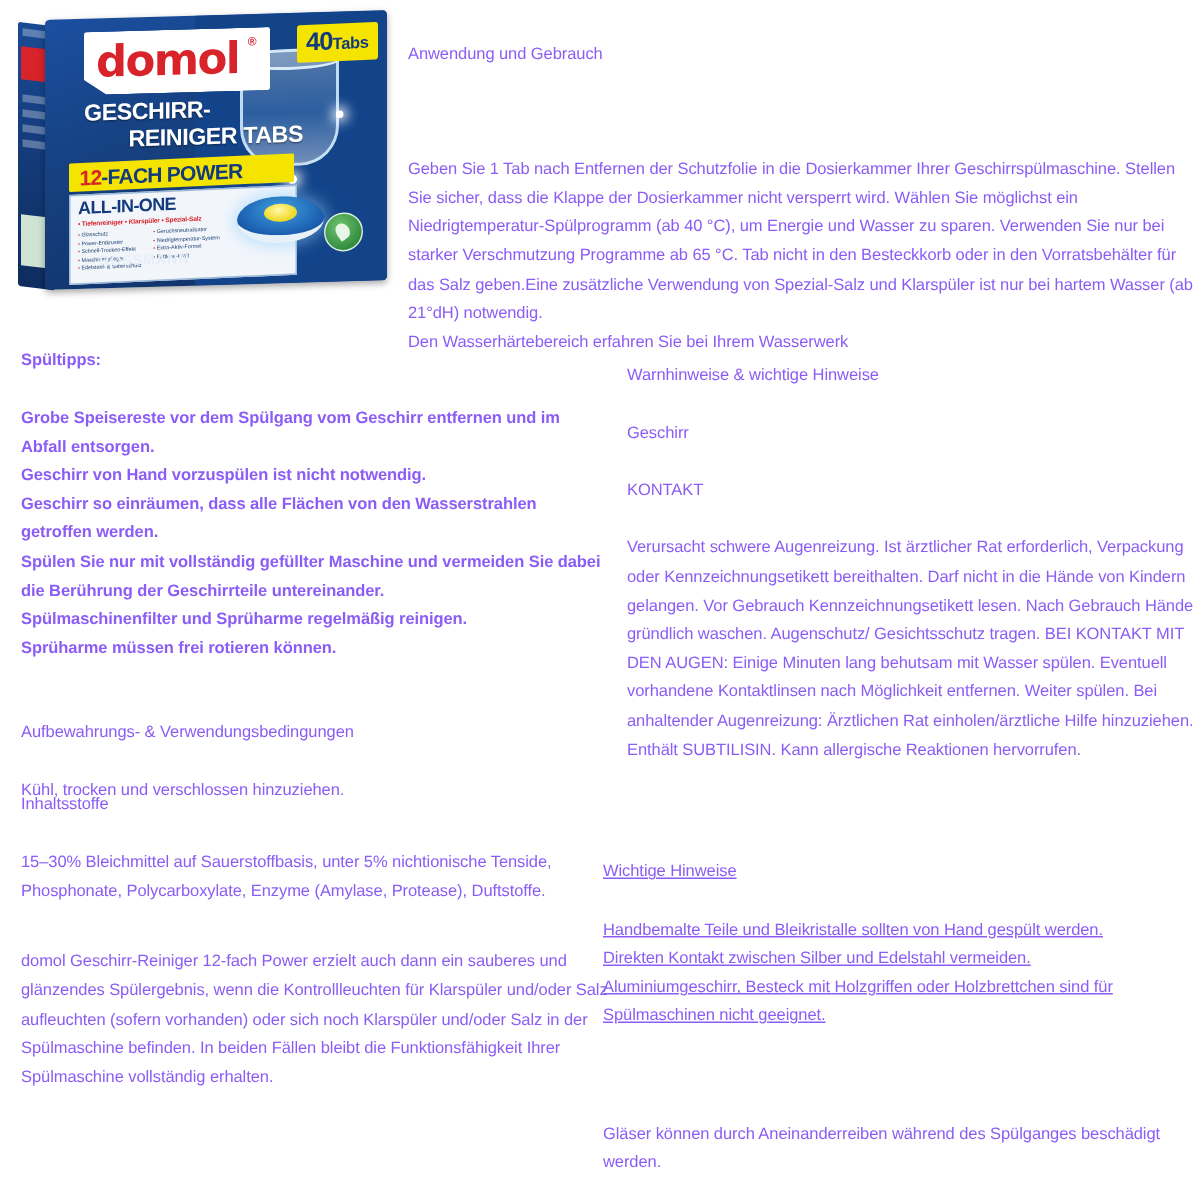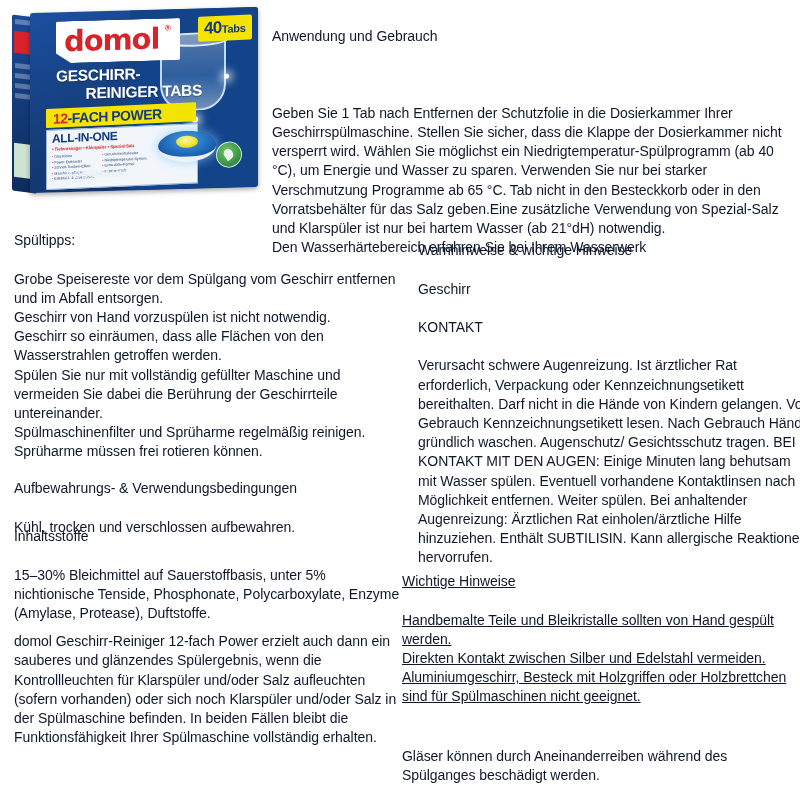--- a/index.html
+++ b/index.html
@@ -13,29 +13,29 @@
     height: 800px;
     position: relative;
     font-family: "Liberation Sans", sans-serif;
     color: #000000;
     overflow: hidden;
   }
 
   
   .txt {
     position: absolute;
-    font-size: 14px;
+    font-size: 11px;
     line-height: 19.2px;
     letter-spacing: -0.05px;
     white-space: pre-line;
-    color: #0f172a;
+    color: #8b5cf6;
   }
 
   #block-usage        { left: 272px; top: 8px;   width: 524px; }
-  #block-tips         { left: 14px;  top: 212px; width: 392px; }
+  #block-tips         { left: 14px;  top: 212px; width: 392px; font-weight: bold; }
   #block-storage      { left: 14px;  top: 460px; width: 392px; }
   #block-ingredients  { left: 14px;  top: 508px; width: 392px; }
   #block-performance  { left: 14px;  top: 613px; width: 392px; }
   #block-warnings     { left: 402px; top: 222px; width: 394px; margin-left: 16px; }
   #block-important    { left: 402px; top: 553px; width: 394px; text-decoration: underline; }
   #block-glasses      { left: 402px; top: 728px; width: 394px; }
 
   
   #packshot {
     position: absolute;
@@ -416,21 +416,21 @@
   <div>Grobe Speisereste vor dem Spülgang vom Geschirr entfernen und im Abfall entsorgen.
 Geschirr von Hand vorzuspülen ist nicht notwendig.
 Geschirr so einräumen, dass alle Flächen von den Wasserstrahlen getroffen werden.
 Spülen Sie nur mit vollständig gefüllter Maschine und vermeiden Sie dabei die Berührung der Geschirrteile untereinander.
 Spülmaschinenfilter und Sprüharme regelmäßig reinigen.
 Sprüharme müssen frei rotieren können.</div>
 </div>
 
 <div class="txt" id="block-storage">
   <div>Aufbewahrungs- &amp; Verwendungsbedingungen</div>
-  <div>Kühl, trocken und verschlossen aufbewahren.</div>
+  <div>Kühl, trocken und verschlossen hinzuziehen.</div>
 </div>
 
 <div class="txt" id="block-ingredients">
   <div>Inhaltsstoffe</div>
   <div>15–30% Bleichmittel auf Sauerstoffbasis, unter 5% nichtionische Tenside, Phosphonate, Polycarboxylate, Enzyme (Amylase, Protease), Duftstoffe.</div>
 </div>
 
 <div class="txt" id="block-performance">
   <div>domol Geschirr-Reiniger 12-fach Power erzielt auch dann ein sauberes und glänzendes Spülergebnis, wenn die Kontrollleuchten für Klarspüler und/oder Salz aufleuchten (sofern vorhanden) oder sich noch Klarspüler und/oder Salz in der Spülmaschine befinden. In beiden Fällen bleibt die Funktionsfähigkeit Ihrer Spülmaschine vollständig erhalten.</div>
 </div>

